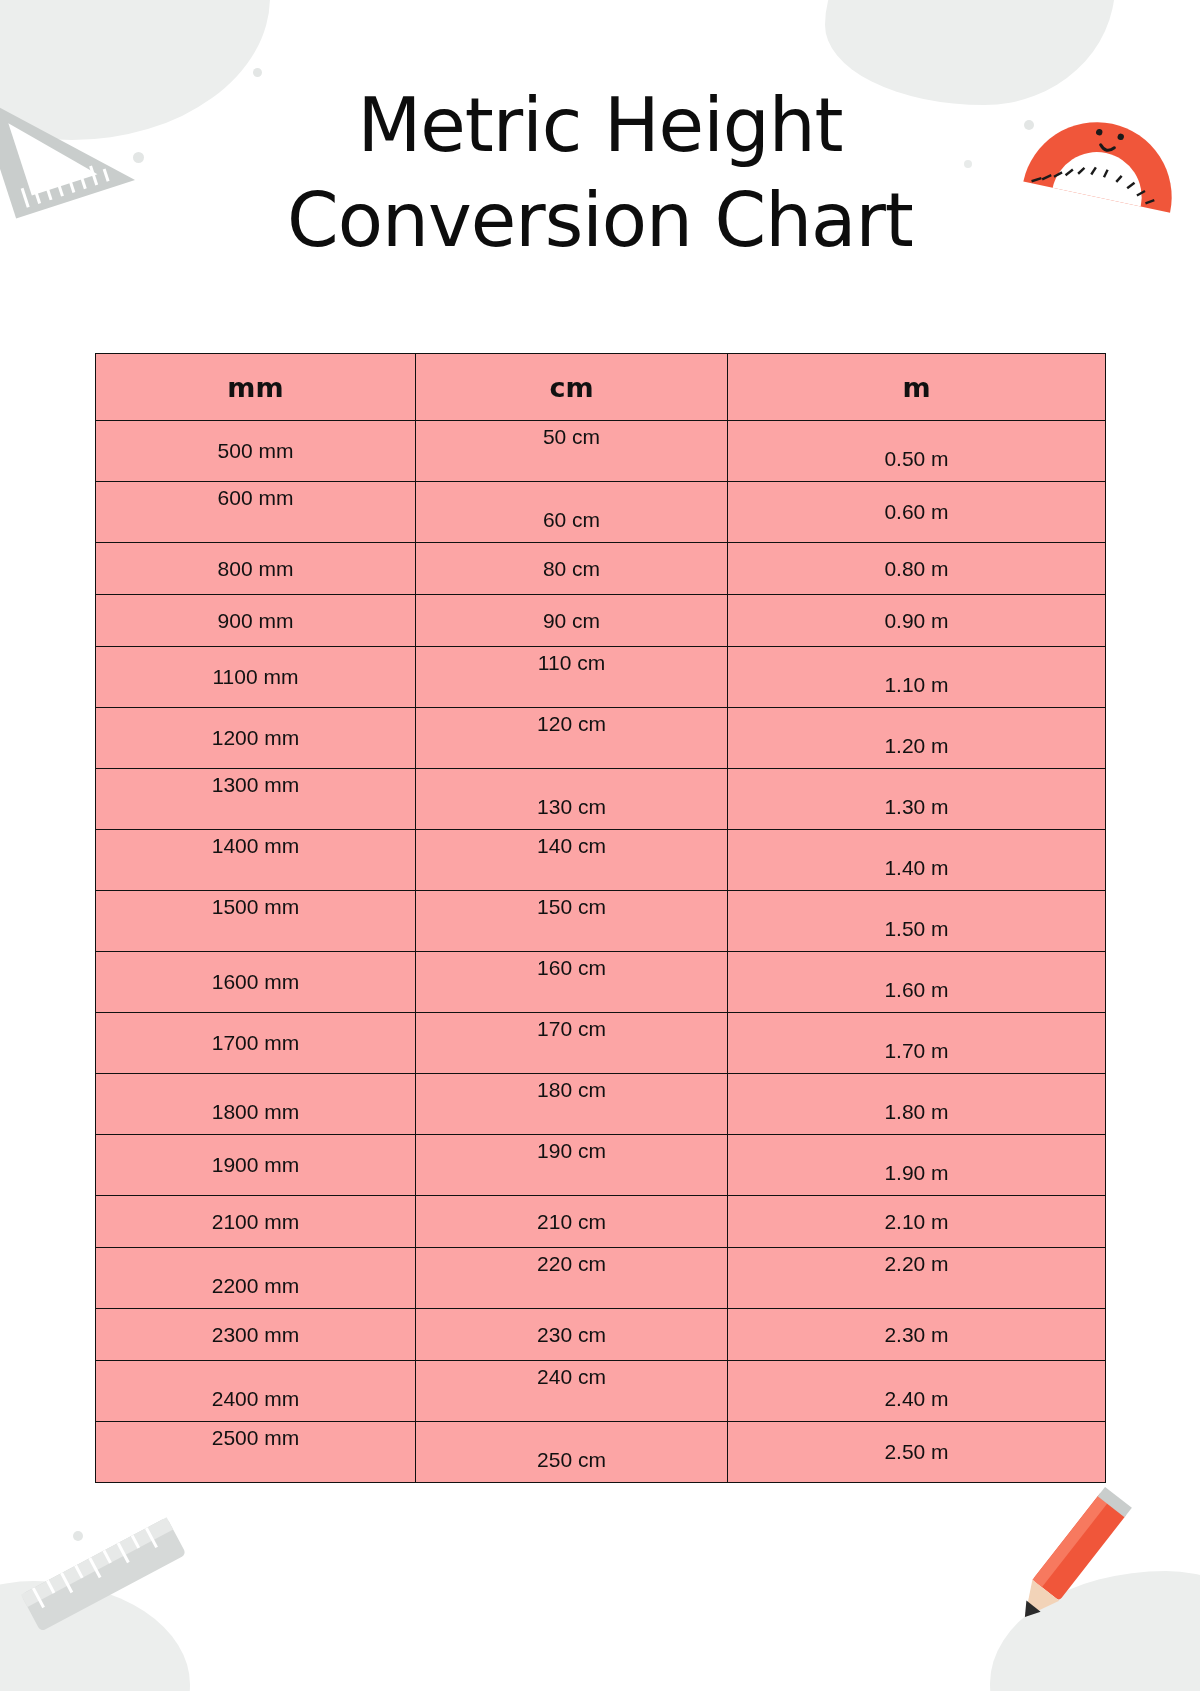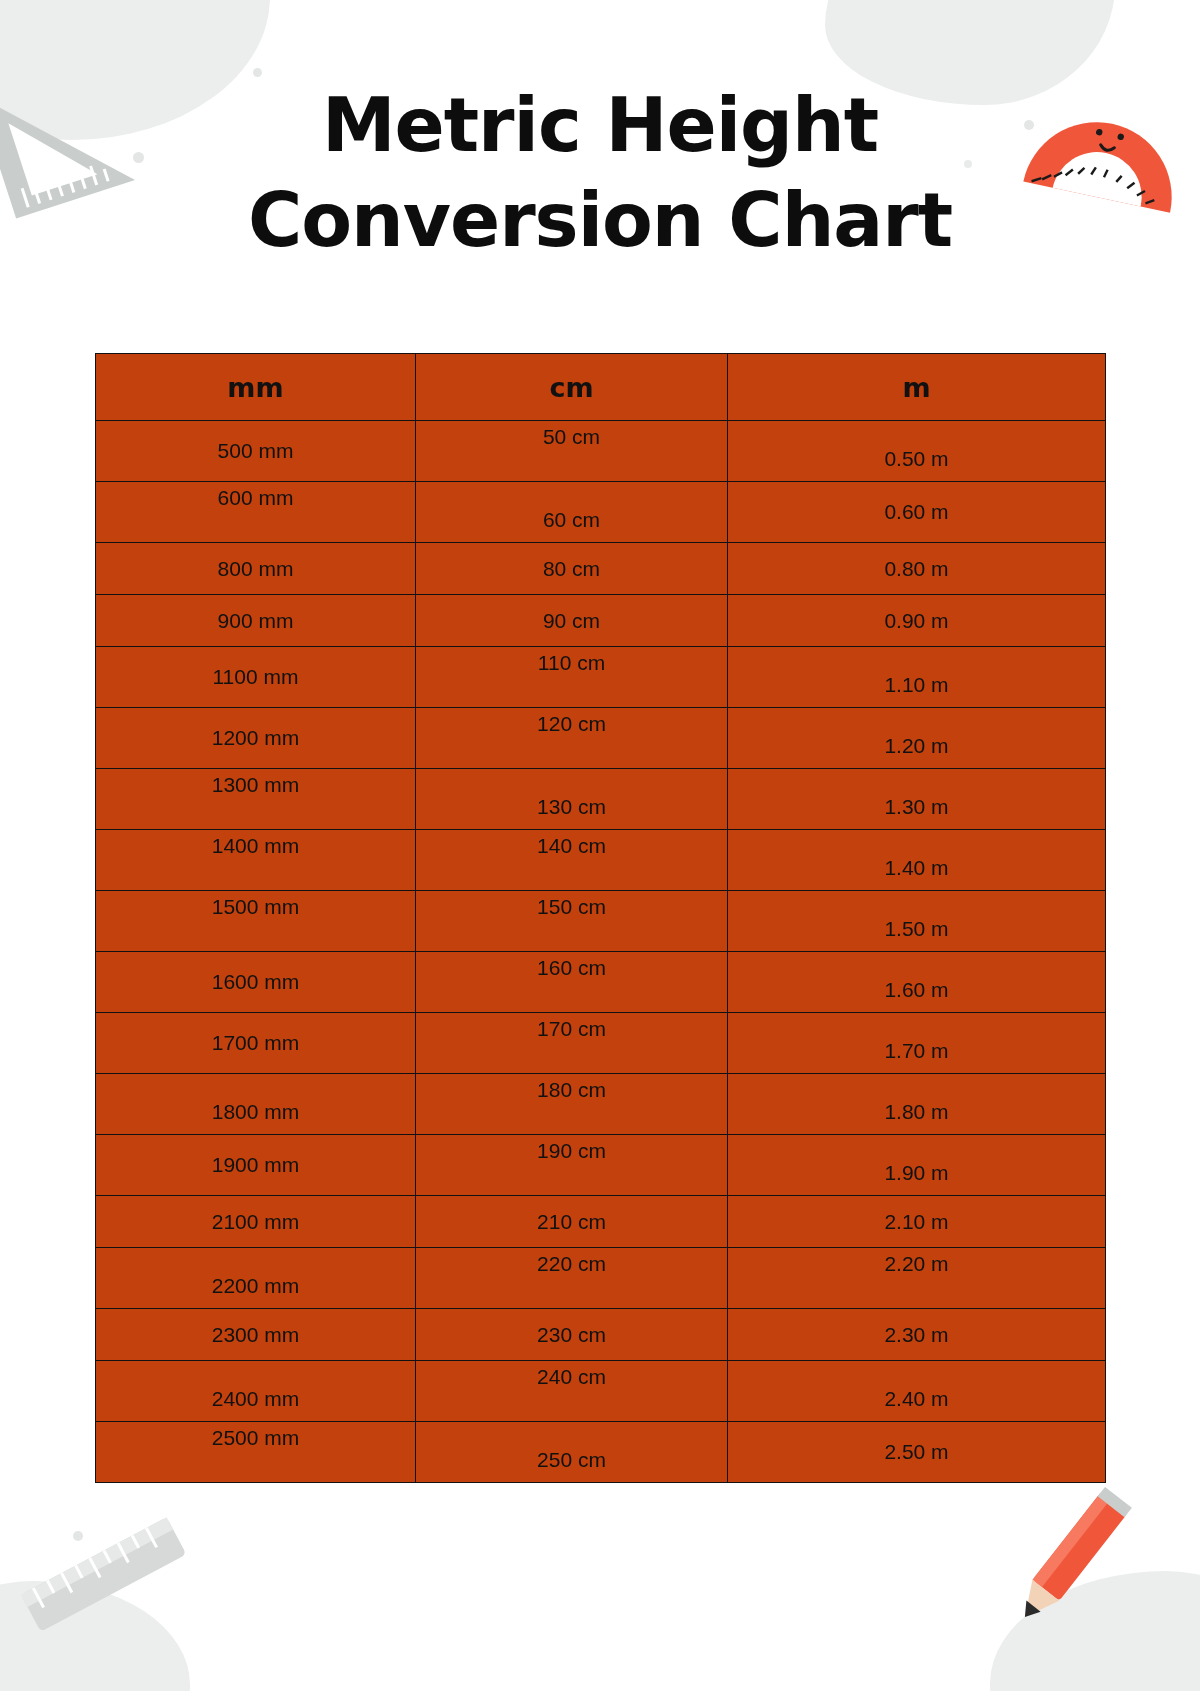--- a/index.html
+++ b/index.html
@@ -96,40 +96,40 @@
     height: 170px;
     z-index: 1;
   }
 
   
   .title {
     position: relative;
     z-index: 3;
     text-align: center;
     font-family: "DejaVu Sans", sans-serif;
-    font-weight: bold;
+    font-weight: normal;
     font-size: 74px;
     line-height: 1.28;
     letter-spacing: -1px;
     color: #0d0d0d;
     padding-top: 78px;
     margin: 0 120px;
   }
 
   
   .table-wrap {
     position: relative;
     z-index: 3;
     margin: 86px 95px 0 95px;
   }
   table.conv {
     width: 1010px;
     border-collapse: collapse;
     table-layout: fixed;
-    background: #c2410c;
+    background: #fca5a5;
   }
   table.conv th,
   table.conv td {
     border: 1.6px solid #111111;
     text-align: center;
     color: #111111;
   }
   table.conv th {
     font-size: 27px;
     font-weight: bold;

